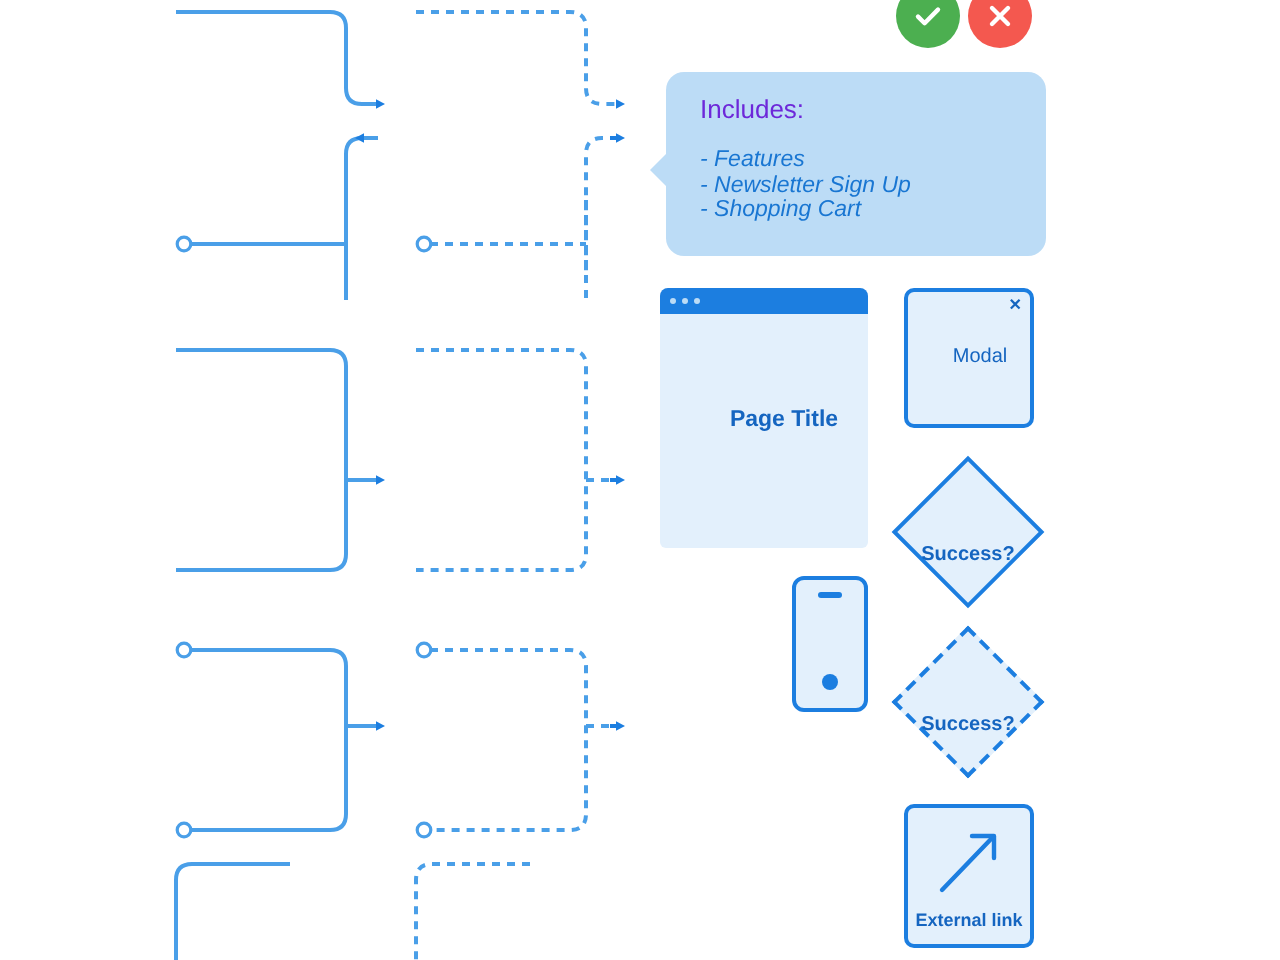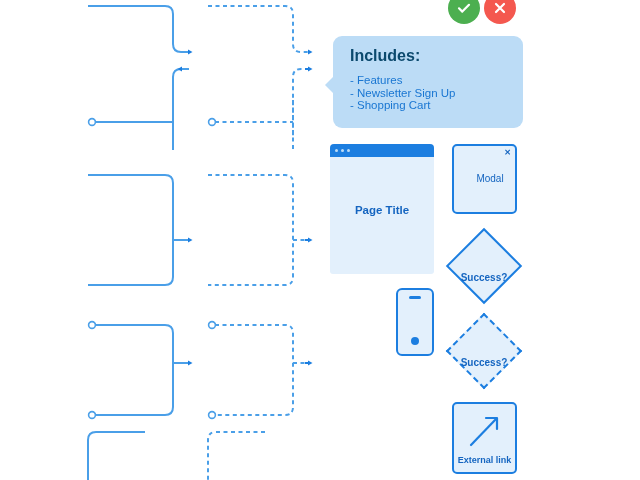--- a/index.html
+++ b/index.html
@@ -53,31 +53,32 @@
     width: 0;
     height: 0;
     border-top: 9px solid transparent;
     border-bottom: 9px solid transparent;
     border-right: 9px solid #bcdcf6;
   }
   #callout-title {
     position: absolute;
     left: 17px;
     top: 11px;
-    font-size: 16px;
-    font-weight: bold;
-    color: #0c4a6e;
+    font-size: 13px;
+    font-weight: normal;
+    color: #6d28d9;
   }
   #callout-list {
     position: absolute;
     left: 17px;
     top: 38px;
     font-size: 11.5px;
     line-height: 12.6px;
     color: #1976d2;
+    font-style: italic;
   }
   #callout-list div { white-space: nowrap; }
 
   
   #page-window {
     position: absolute;
     left: 330px;
     top: 144px;
     width: 104px;
     height: 130px;
@@ -88,21 +89,21 @@
     position: absolute;
     left: 0; top: 0;
     width: 104px; height: 13px;
     background: #1c7ee0;
     border-radius: 4px 4px 0 0;
   }
   .dots { position: absolute; left: 5px; top: 5px; display: flex; gap: 3px; }
   .dots i { display:block; width: 3px; height: 3px; border-radius: 50%; background: #bcdcf6; }
   #page-title-text {
     position: absolute;
-    left: 0; top: 60px;
+    left: 10px; top: 60px;
     width: 104px;
     text-align: center;
     font-size: 11.5px;
     font-weight: bold;
     color: #1565c0;
   }
 
   
   #modal-box {
     position: absolute;

